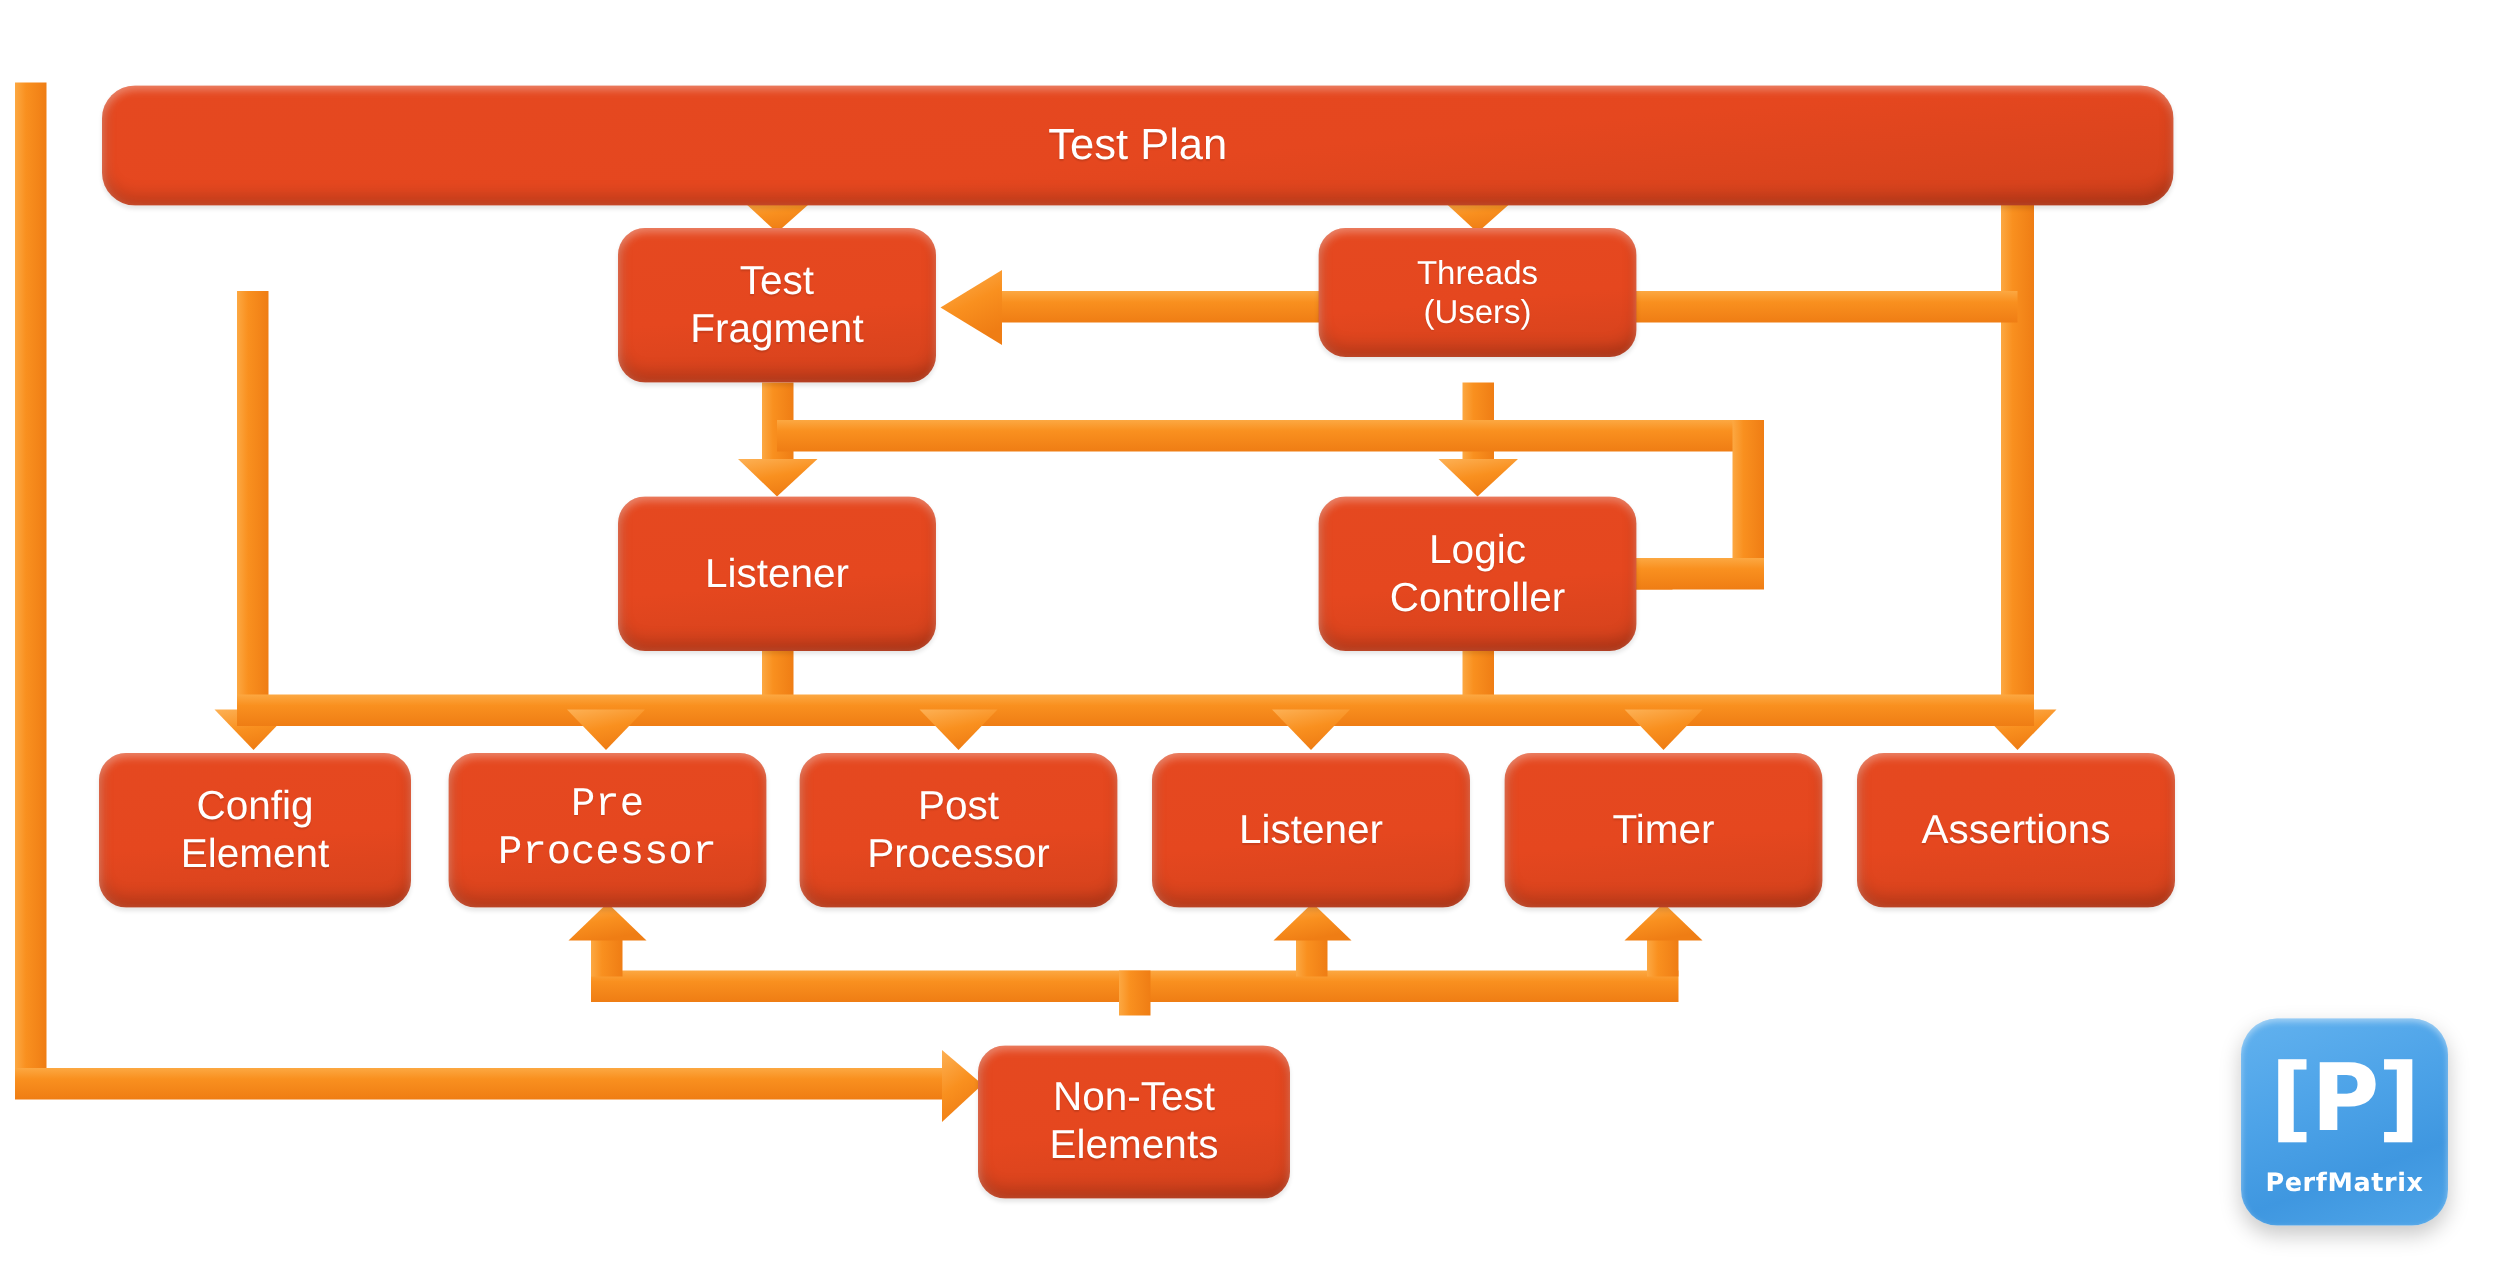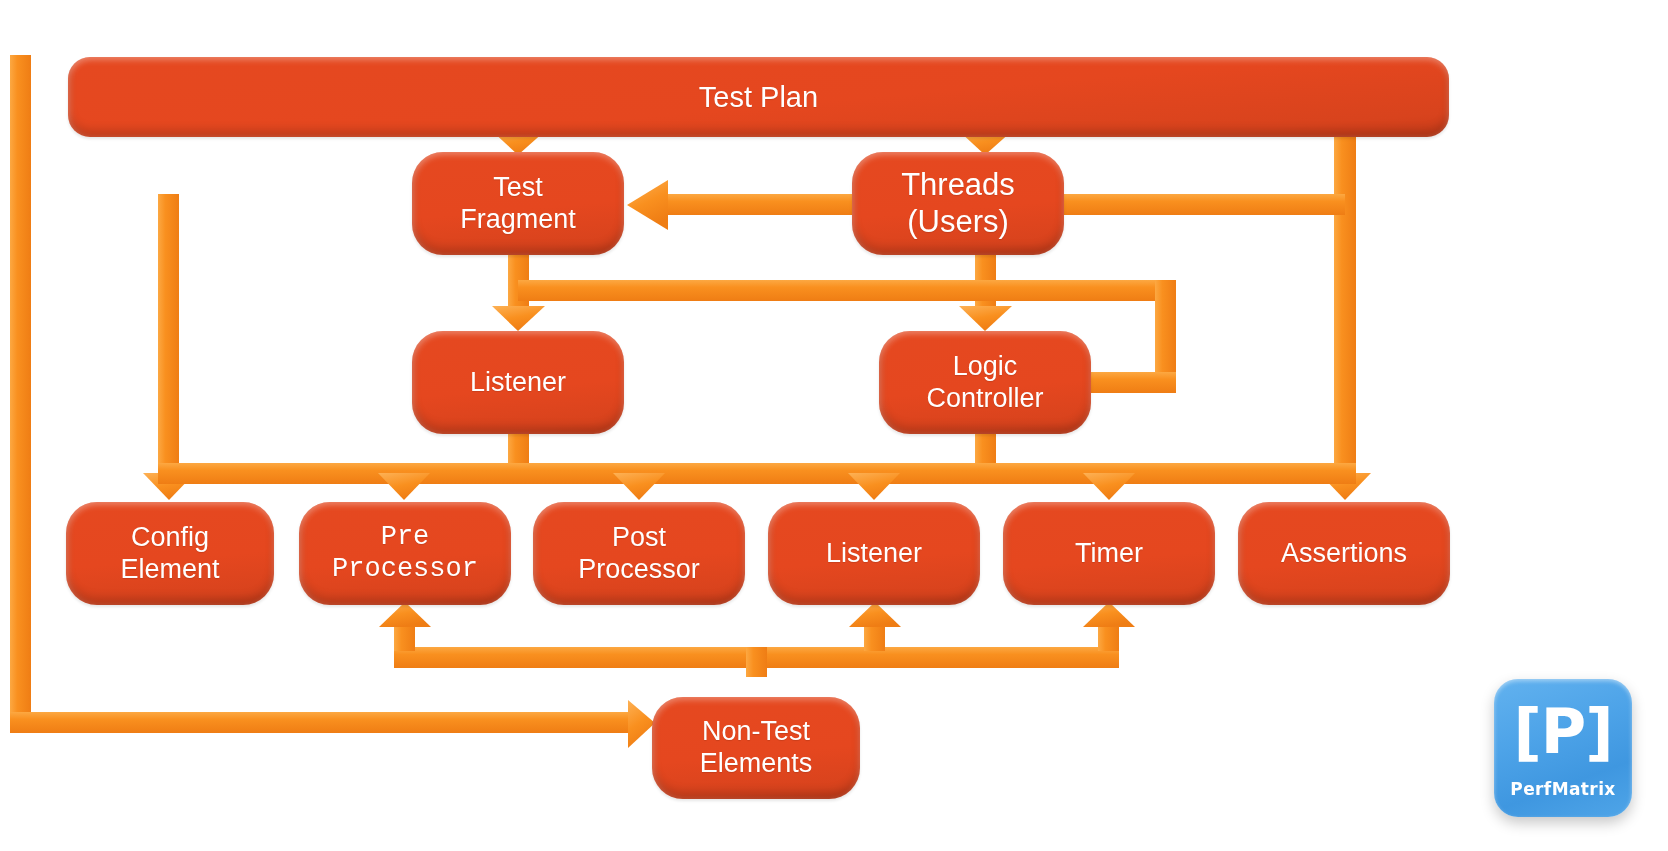--- a/index.html
+++ b/index.html
@@ -23,21 +23,21 @@
   svg.connectors {
     position: absolute;
     left: 0; top: 0;
     width: 1668px;
     height: 851px;
     pointer-events: none;
   }
   .node {
     position: absolute;
     box-sizing: border-box;
-    border-radius: 31px;
+    border-radius: 18px;
     background: linear-gradient(175deg, #e8512a 0%, #e5492190 0%, #e5471f 55%, #d8431d 88%, #c93c19 100%);
     background-color: #e5481f;
     color: #ffffff;
     display: flex;
     align-items: center;
     justify-content: center;
     text-align: center;
     line-height: 1.18;
     box-shadow:
       inset 0 3px 6px rgba(255,255,255,0.30),
@@ -192,21 +192,21 @@
 
   <div class="node wide" style="left:68px;top:21px;width:1381px;height:80px;font-size:29px;margin-top:36px;">
     <span class="lbl">Test Plan</span>
   </div>
 
   <div class="node" style="left:412px;top:152px;width:212px;height:103px;font-size:27px;">
     <span class="lbl">Test
 Fragment</span>
   </div>
 
-  <div class="node" style="left:852px;top:152px;width:212px;height:103px;font-size:31px;">
+  <div class="node" style="left:879px;top:152px;width:212px;height:86px;font-size:22px;">
     <span class="lbl">Threads
 (Users)</span>
   </div>
 
   <div class="node" style="left:412px;top:331px;width:212px;height:103px;font-size:27px;">
     <span class="lbl">Listener</span>
   </div>
 
   <div class="node" style="left:879px;top:331px;width:212px;height:103px;font-size:27px;">
     <span class="lbl">Logic

